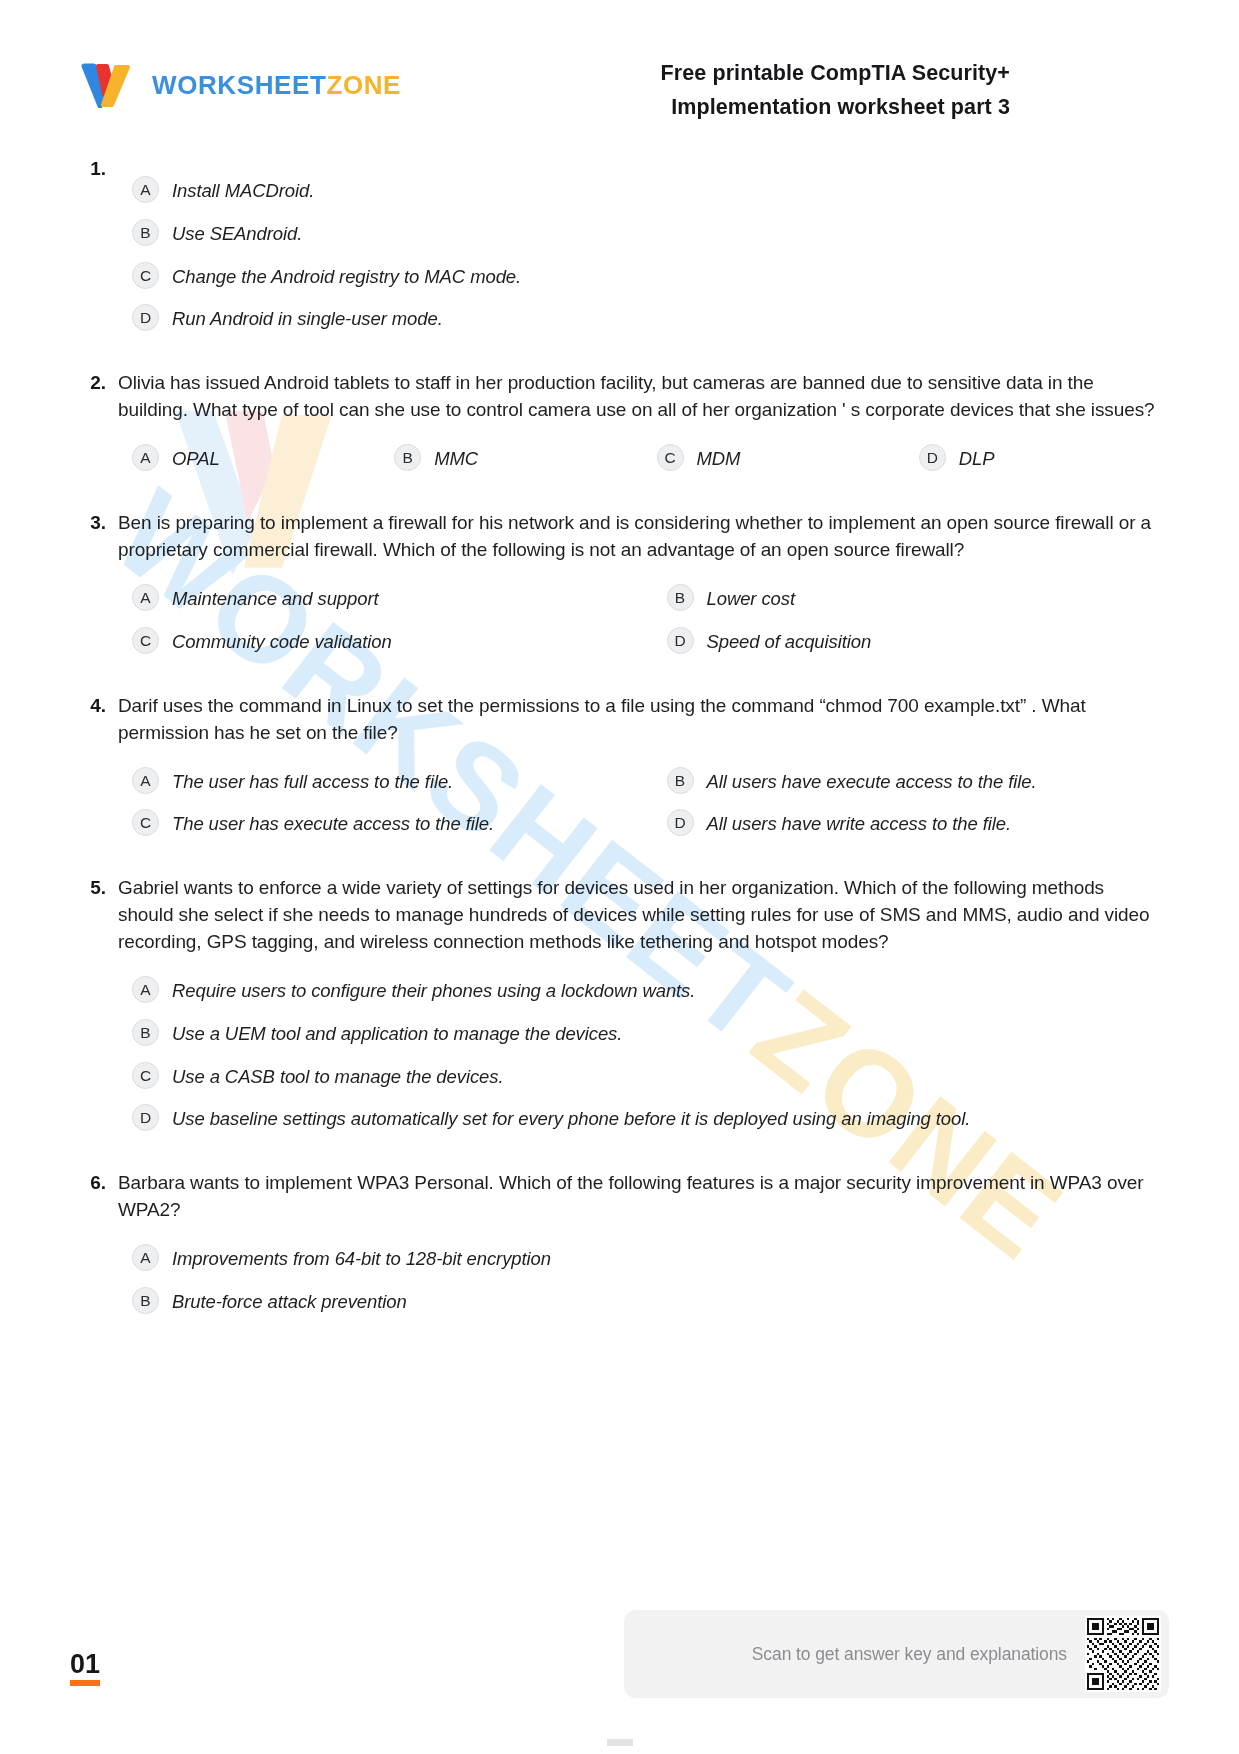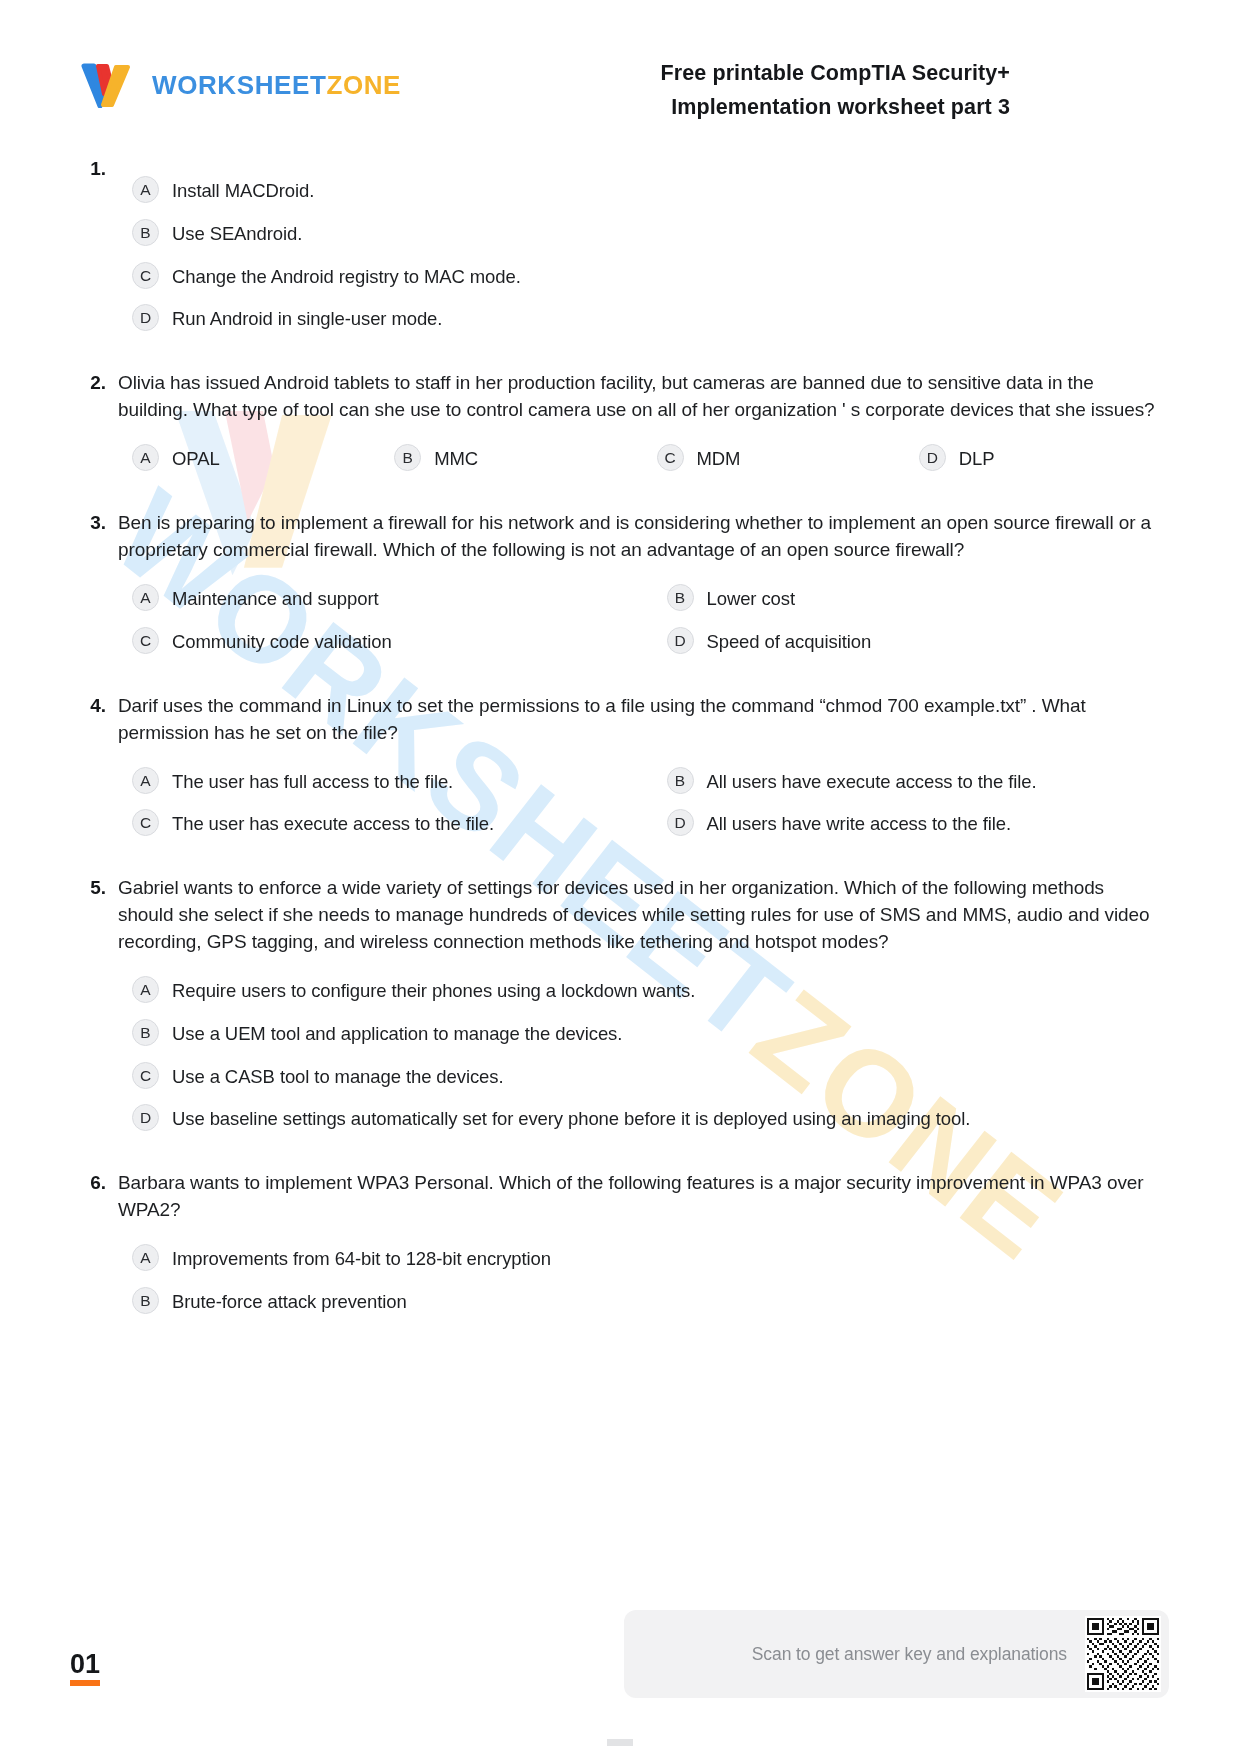--- a/index.html
+++ b/index.html
@@ -158,20 +158,21 @@
     margin-right: 13px;
     margin-left: 14px;
     box-sizing: border-box;
   }
   .opt-text {
     font-size: 18.5px;
     line-height: 1.45;
     color: #1d1f22;
     padding-top: 2px;
     letter-spacing: -0.1px;
+    font-style: italic;
   }
 
   
   .footer {
     position: absolute;
     left: 0; right: 0;
     bottom: 38px;
     height: 110px;
     z-index: 3;
   }

